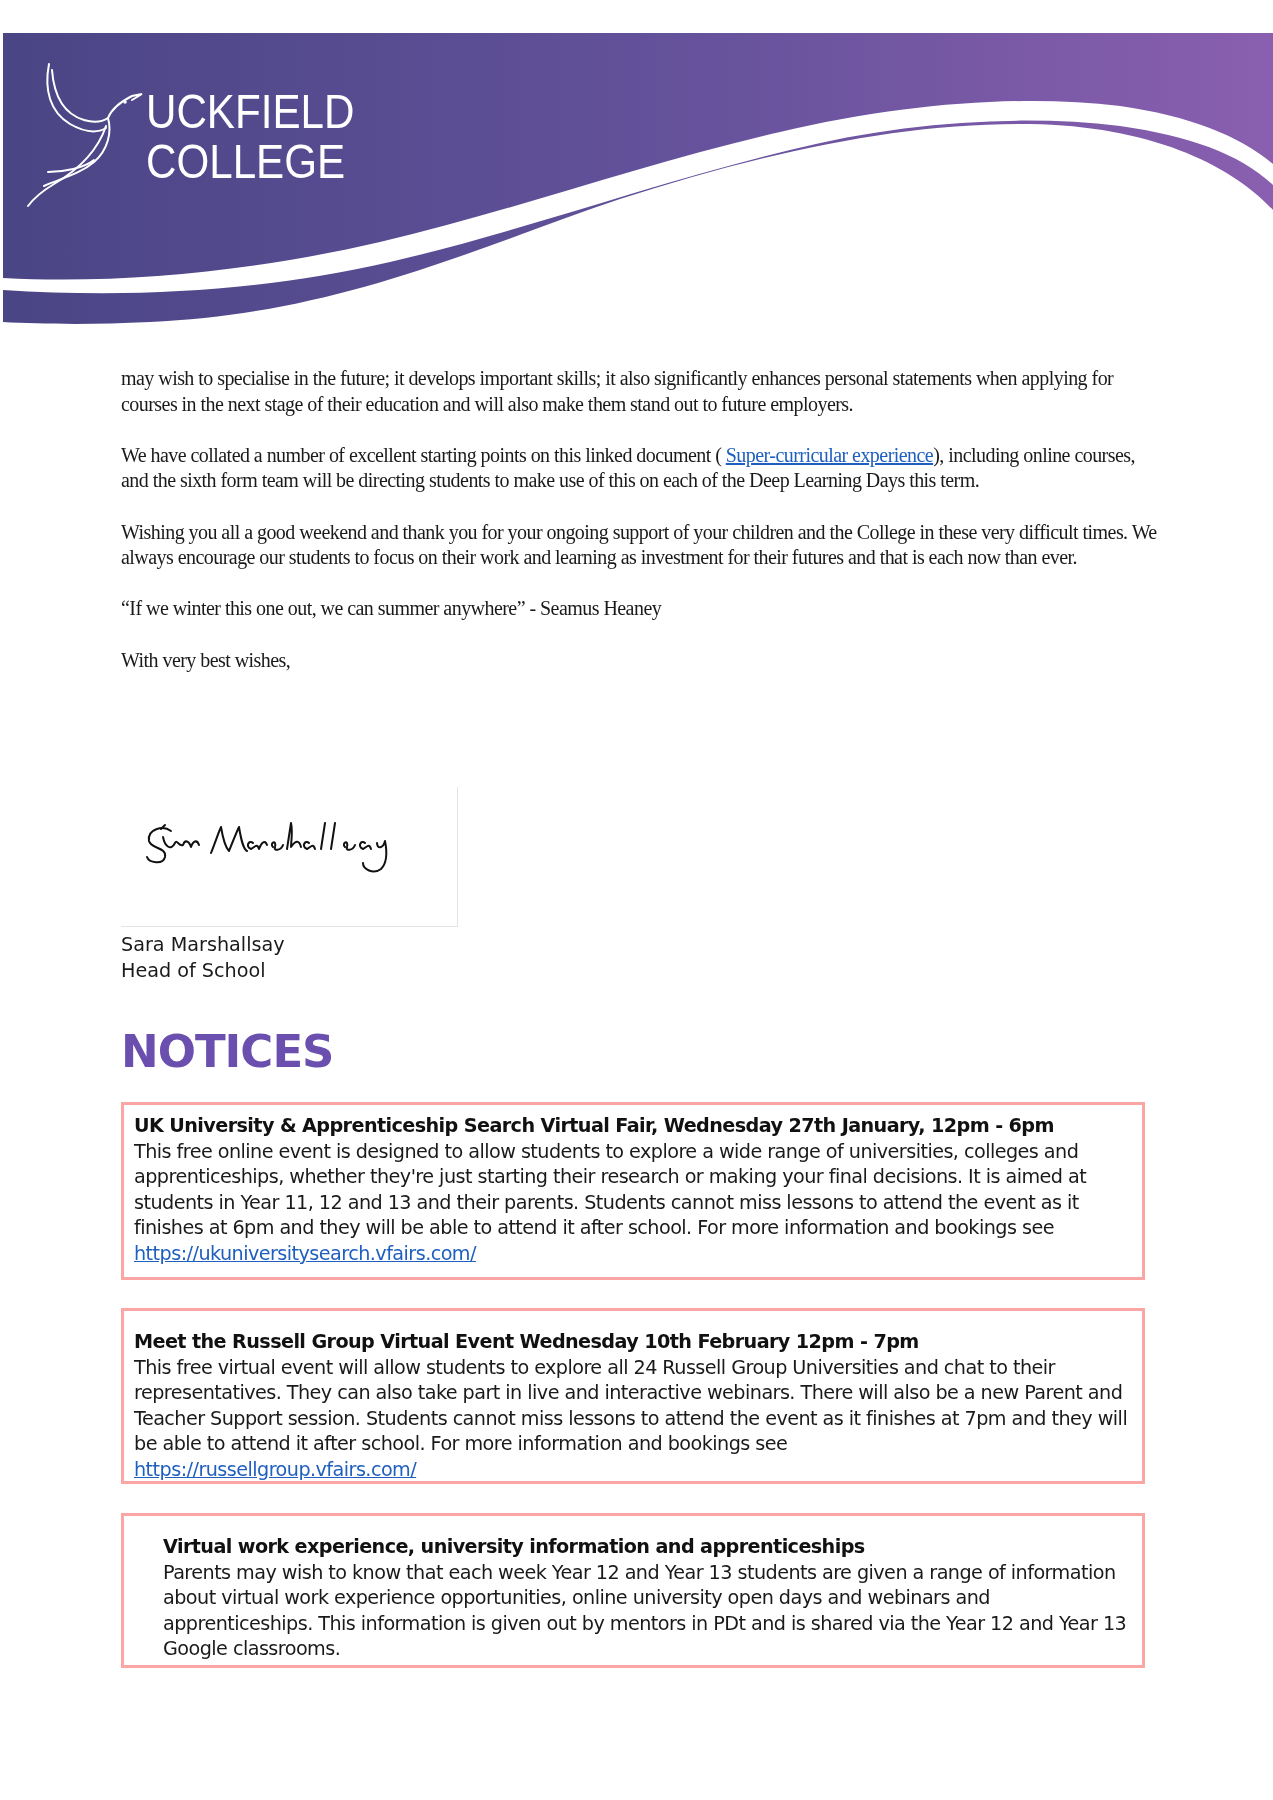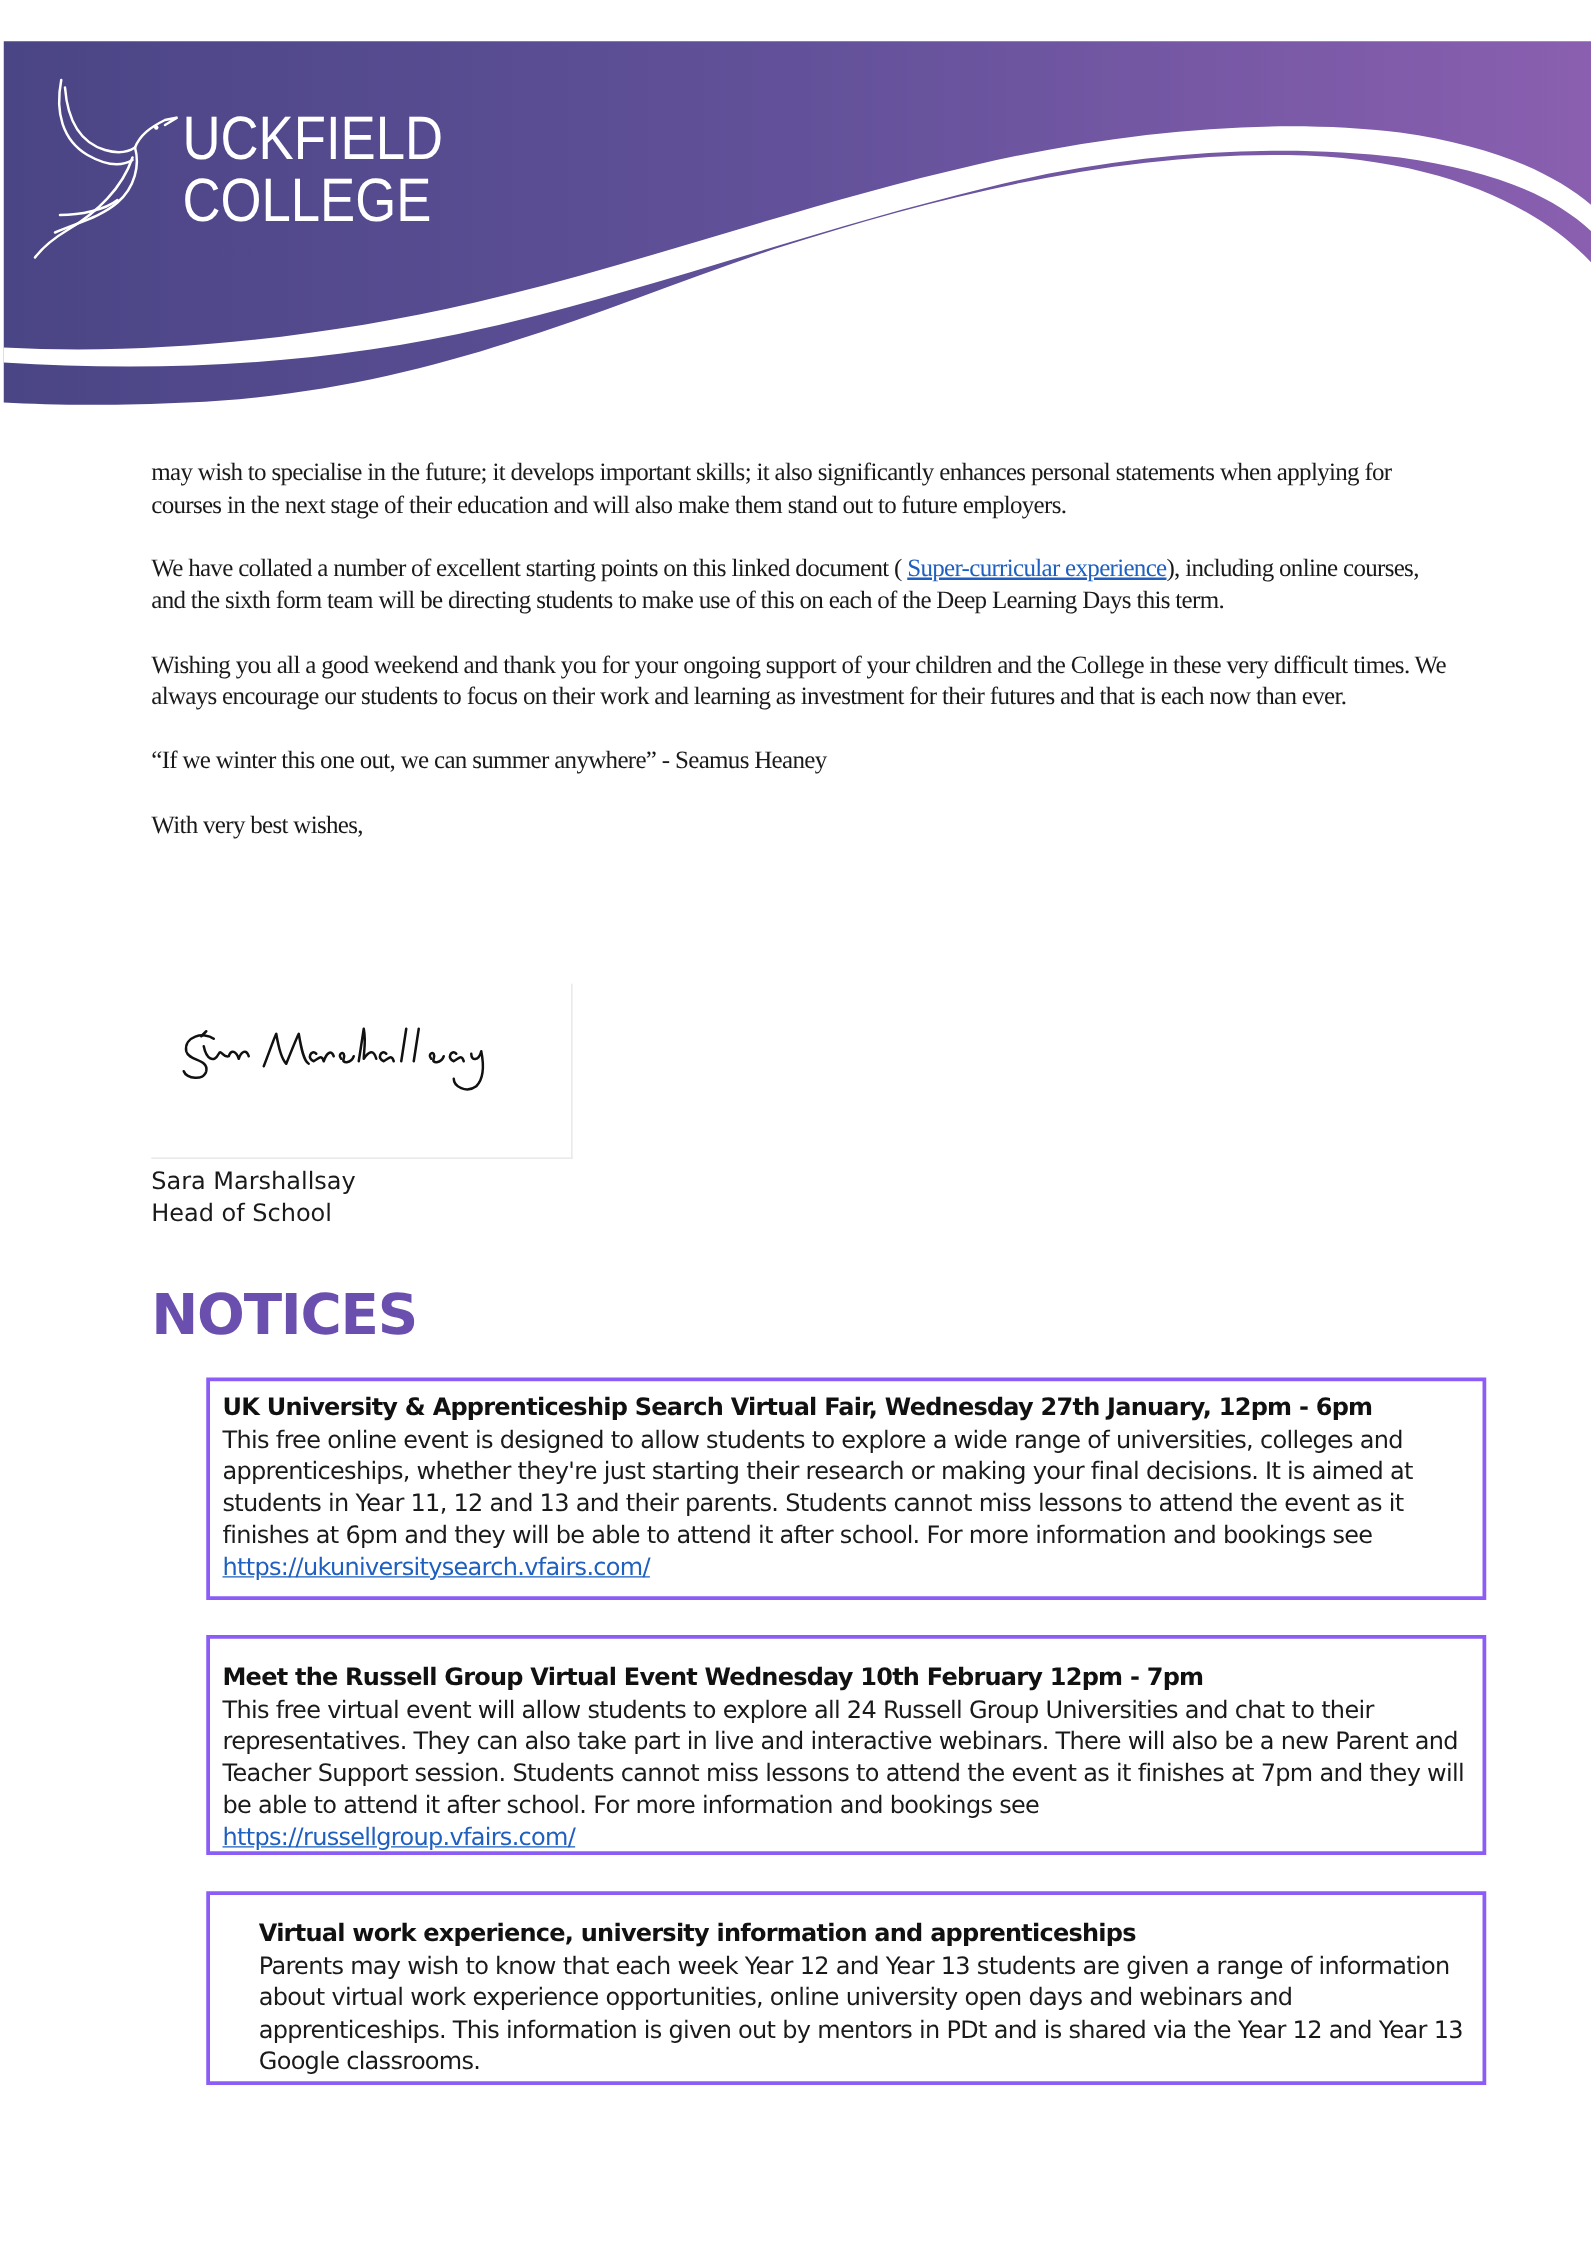--- a/index.html
+++ b/index.html
@@ -40,24 +40,24 @@
     }
 
     .notices-title {
       position: absolute; left: 121px; top: 1030px;
       font-family: "DejaVu Sans", sans-serif; font-weight: bold;
       font-size: 45px; line-height: 44px; color: #6a4fae; letter-spacing: -1px;
     }
 
     .notice {
       position: absolute; left: 121px; width: 1024px;
-      border: 3px solid #8b5cf6; box-sizing: border-box;
+      border: 3px solid #fca5a5; box-sizing: border-box;
       padding: 8px 10px 10px 10px;
       font-family: "DejaVu Sans", sans-serif; font-size: 19.2px; line-height: 25.6px;
-      color: #1a1a1a; letter-spacing: -0.55px; margin-left: 44px;
+      color: #1a1a1a; letter-spacing: -0.55px;
     }
     .notice .n-title { font-weight: bold; color: #111111; letter-spacing: -0.6px; }
     .notice.n1 { top: 1102px; height: 178px; }
     .notice.n2 { top: 1308px; height: 176px; }
     .notice.n3 { top: 1513px; height: 155px; padding-left: 39px; }
     .notice.n2 .n-title, .notice.n3 .n-title { margin-top: 10px; }
   </style>
 </head>
 <body>
 

